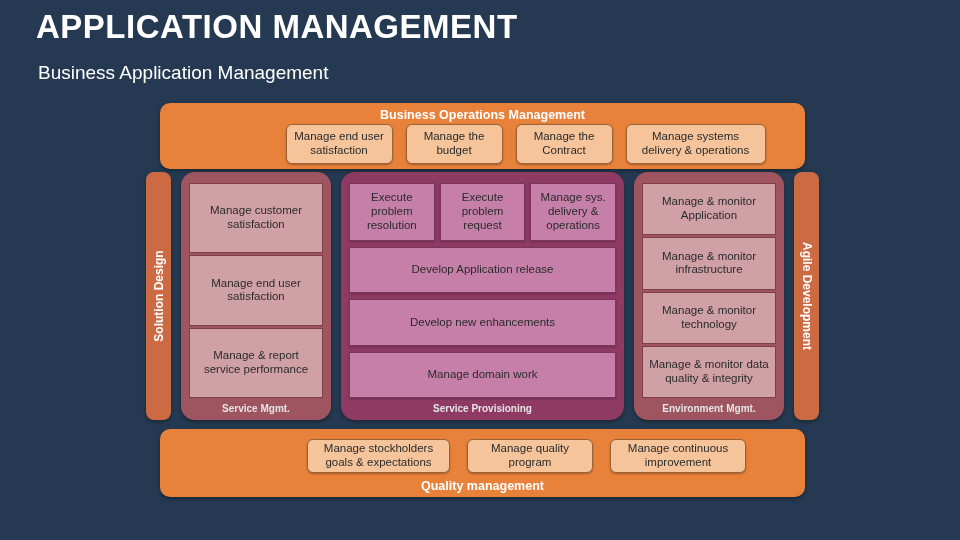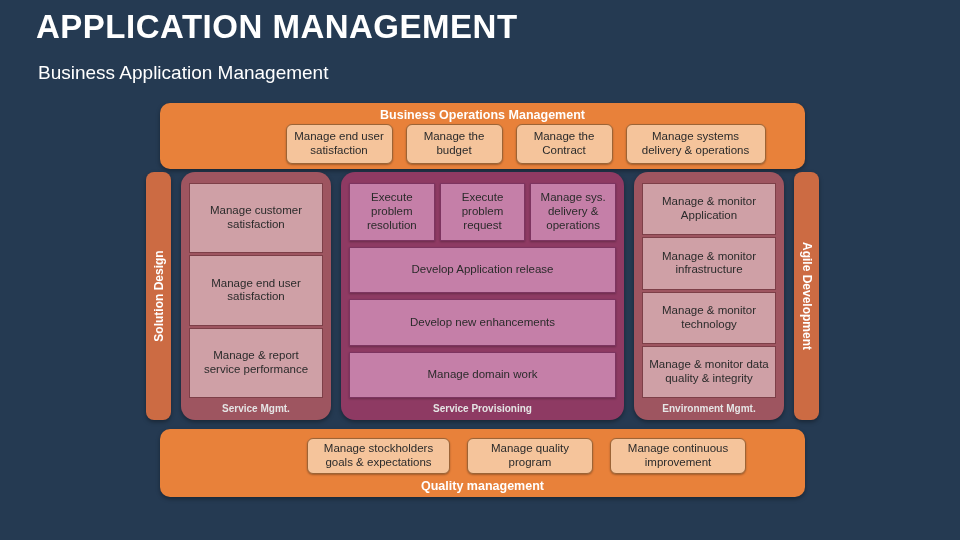--- a/index.html
+++ b/index.html
@@ -38,21 +38,21 @@
     color:#ffffff;font-weight:bold;font-size:12.5px;
   }
   .band-top .band-label{top:5px;}
   .band-bottom .band-label{bottom:4px;}
 
   .band-tiles{
     position:absolute;left:0;right:0;
     display:flex;justify-content:center;align-items:stretch;
   }
   .band-top .band-tiles{top:21px;height:40px;gap:13px;padding-left:86px;}
-  .band-bottom .band-tiles{top:9px;height:36px;gap:17px;padding-left:88px;}
+  .band-bottom .band-tiles{top:9px;height:36px;gap:17px;padding-left:88px;align-items:center;}
 
   .tile-orange{
     background:#f5c49b;
     border:1px solid #9c6436;
     border-radius:6px;
     display:flex;align-items:center;justify-content:center;
     text-align:center;
     color:#2b2b2b;font-size:11.5px;line-height:1.18;
     padding:2px 7px;
     box-shadow:0 1px 2px rgba(0,0,0,.3);

